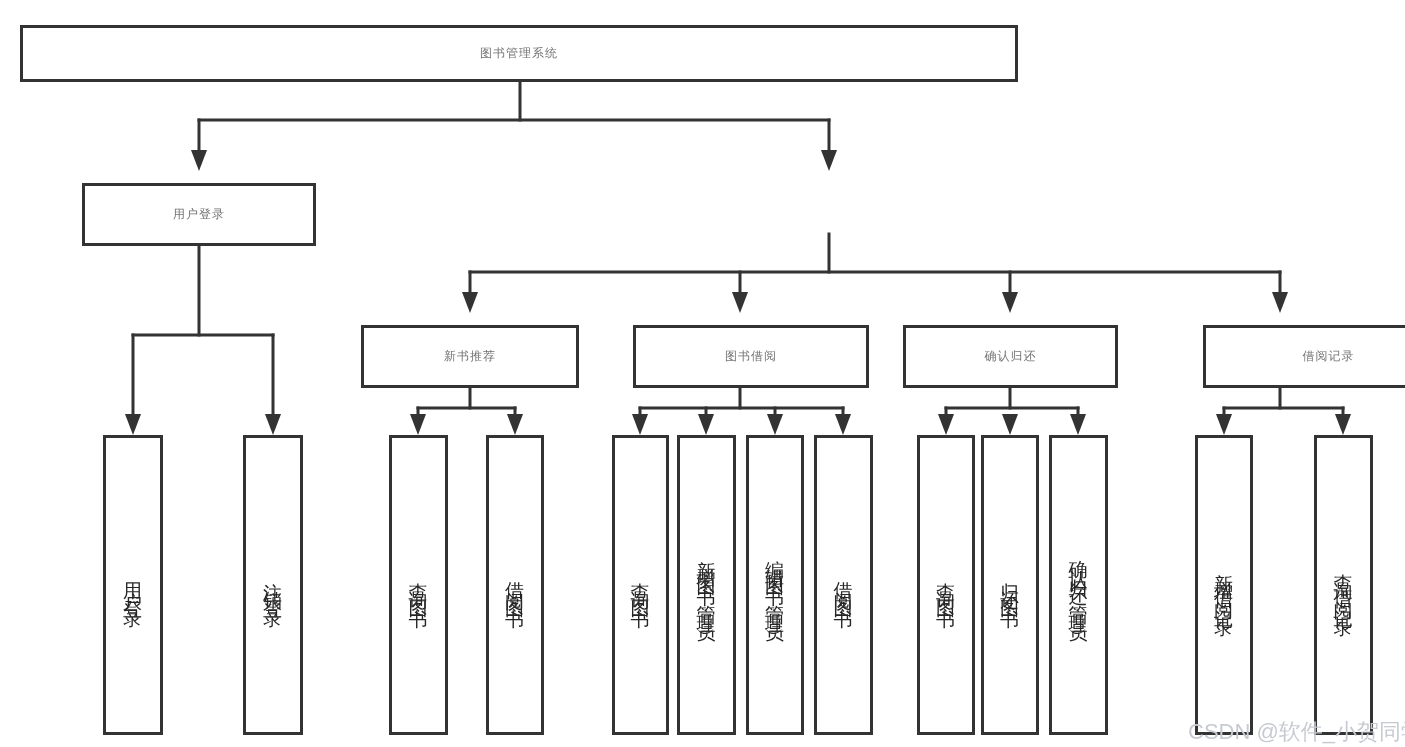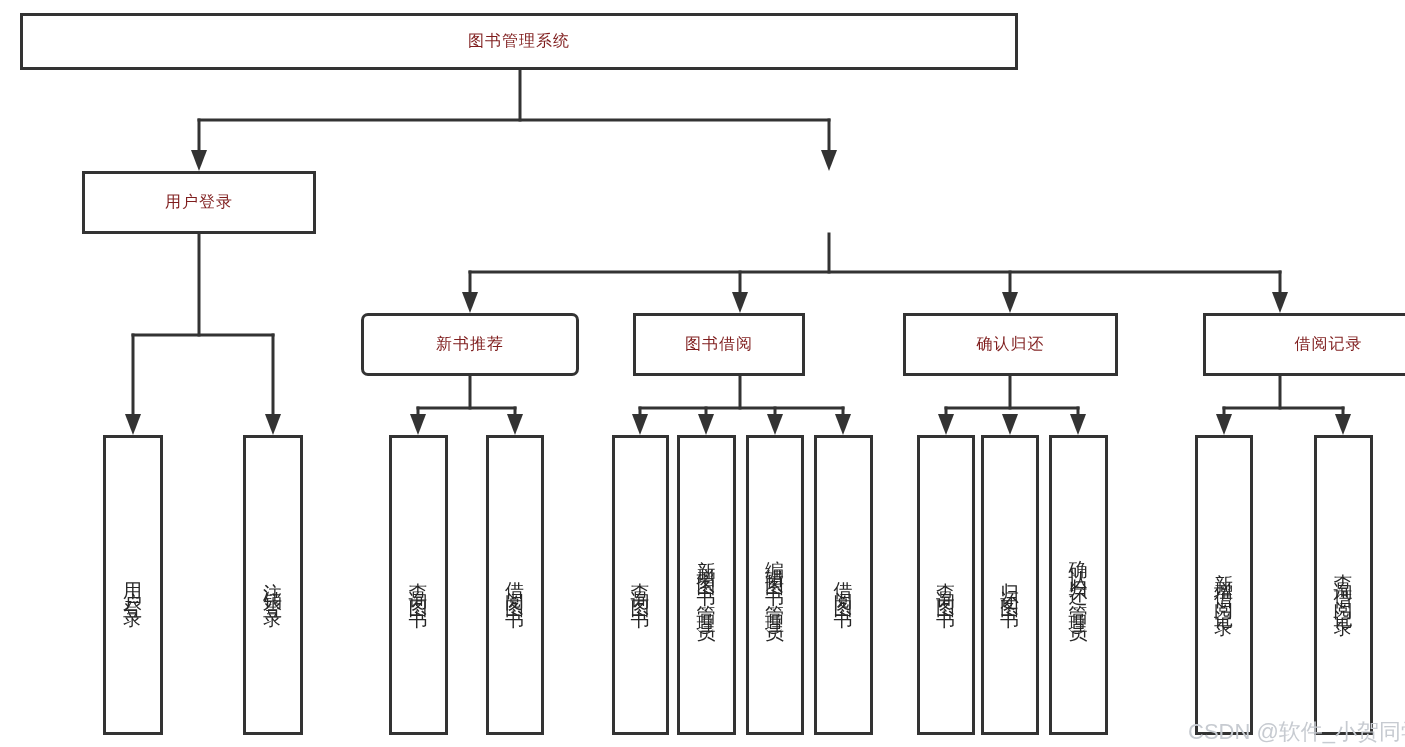--- a/index.html
+++ b/index.html
@@ -22,25 +22,26 @@
     pointer-events: none;
   }
   .node {
     position: absolute;
     box-sizing: border-box;
     border: 3px solid #333333;
     background: #ffffff;
     display: flex;
     align-items: center;
     justify-content: center;
-    color: #7f1d1d;
-    font-size: 16px;
+    color: #737373;
+    font-size: 12px;
     letter-spacing: 1px;
     white-space: nowrap;
     z-index: 2;
+    margin-top: 12px;
   }
   .leaf {
     position: absolute;
     box-sizing: border-box;
     border: 3px solid #333333;
     background: #ffffff;
     top: 435px;
     height: 300px;
     display: flex;
     align-items: center;
@@ -53,22 +54,22 @@
     font-size: 19px;
     letter-spacing: 9px;
     line-height: 1;
     color: #262626;
     white-space: nowrap;
   }
   
   .b-root { left: 20px;  top: 13px;  width: 998px; height: 57px; }
   .b-l2a  { left: 82px;  top: 171px; width: 234px; height: 63px; }
   .b-l2b  { left: 712px; top: 171px; width: 234px; height: 63px; }
-  .b-l3a  { left: 361px; top: 313px; width: 218px; height: 63px; border-radius: 7px; }
-  .b-l3b  { left: 633px; top: 313px; width: 172px; height: 63px; }
+  .b-l3a  { left: 361px; top: 313px; width: 218px; height: 63px; }
+  .b-l3b  { left: 633px; top: 313px; width: 236px; height: 63px; }
   .b-l3c  { left: 903px; top: 313px; width: 215px; height: 63px; }
   .b-l3d  { left: 1203px; top: 313px; width: 251px; height: 63px; }
   .b-a1 { left: 103px;  width: 60px; }
   .b-a2 { left: 243px;  width: 60px; }
   .b-b1 { left: 389px;  width: 59px; }
   .b-b2 { left: 486px;  width: 58px; }
   .b-c1 { left: 612px;  width: 57px; }
   .b-c2 { left: 677px;  width: 59px; }
   .b-c3 { left: 746px;  width: 58px; }
   .b-c4 { left: 814px;  width: 59px; }

